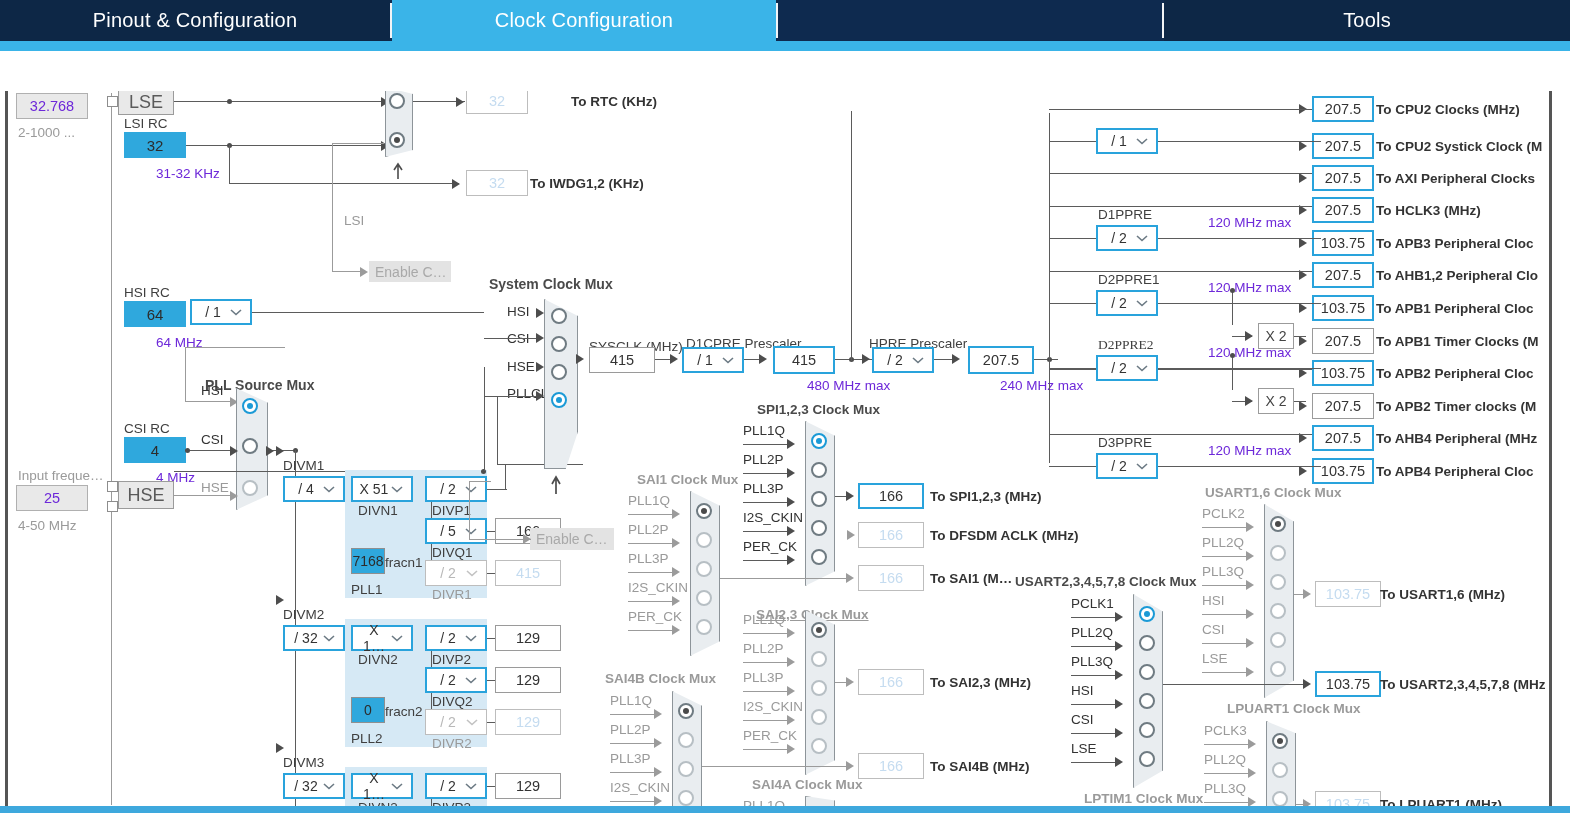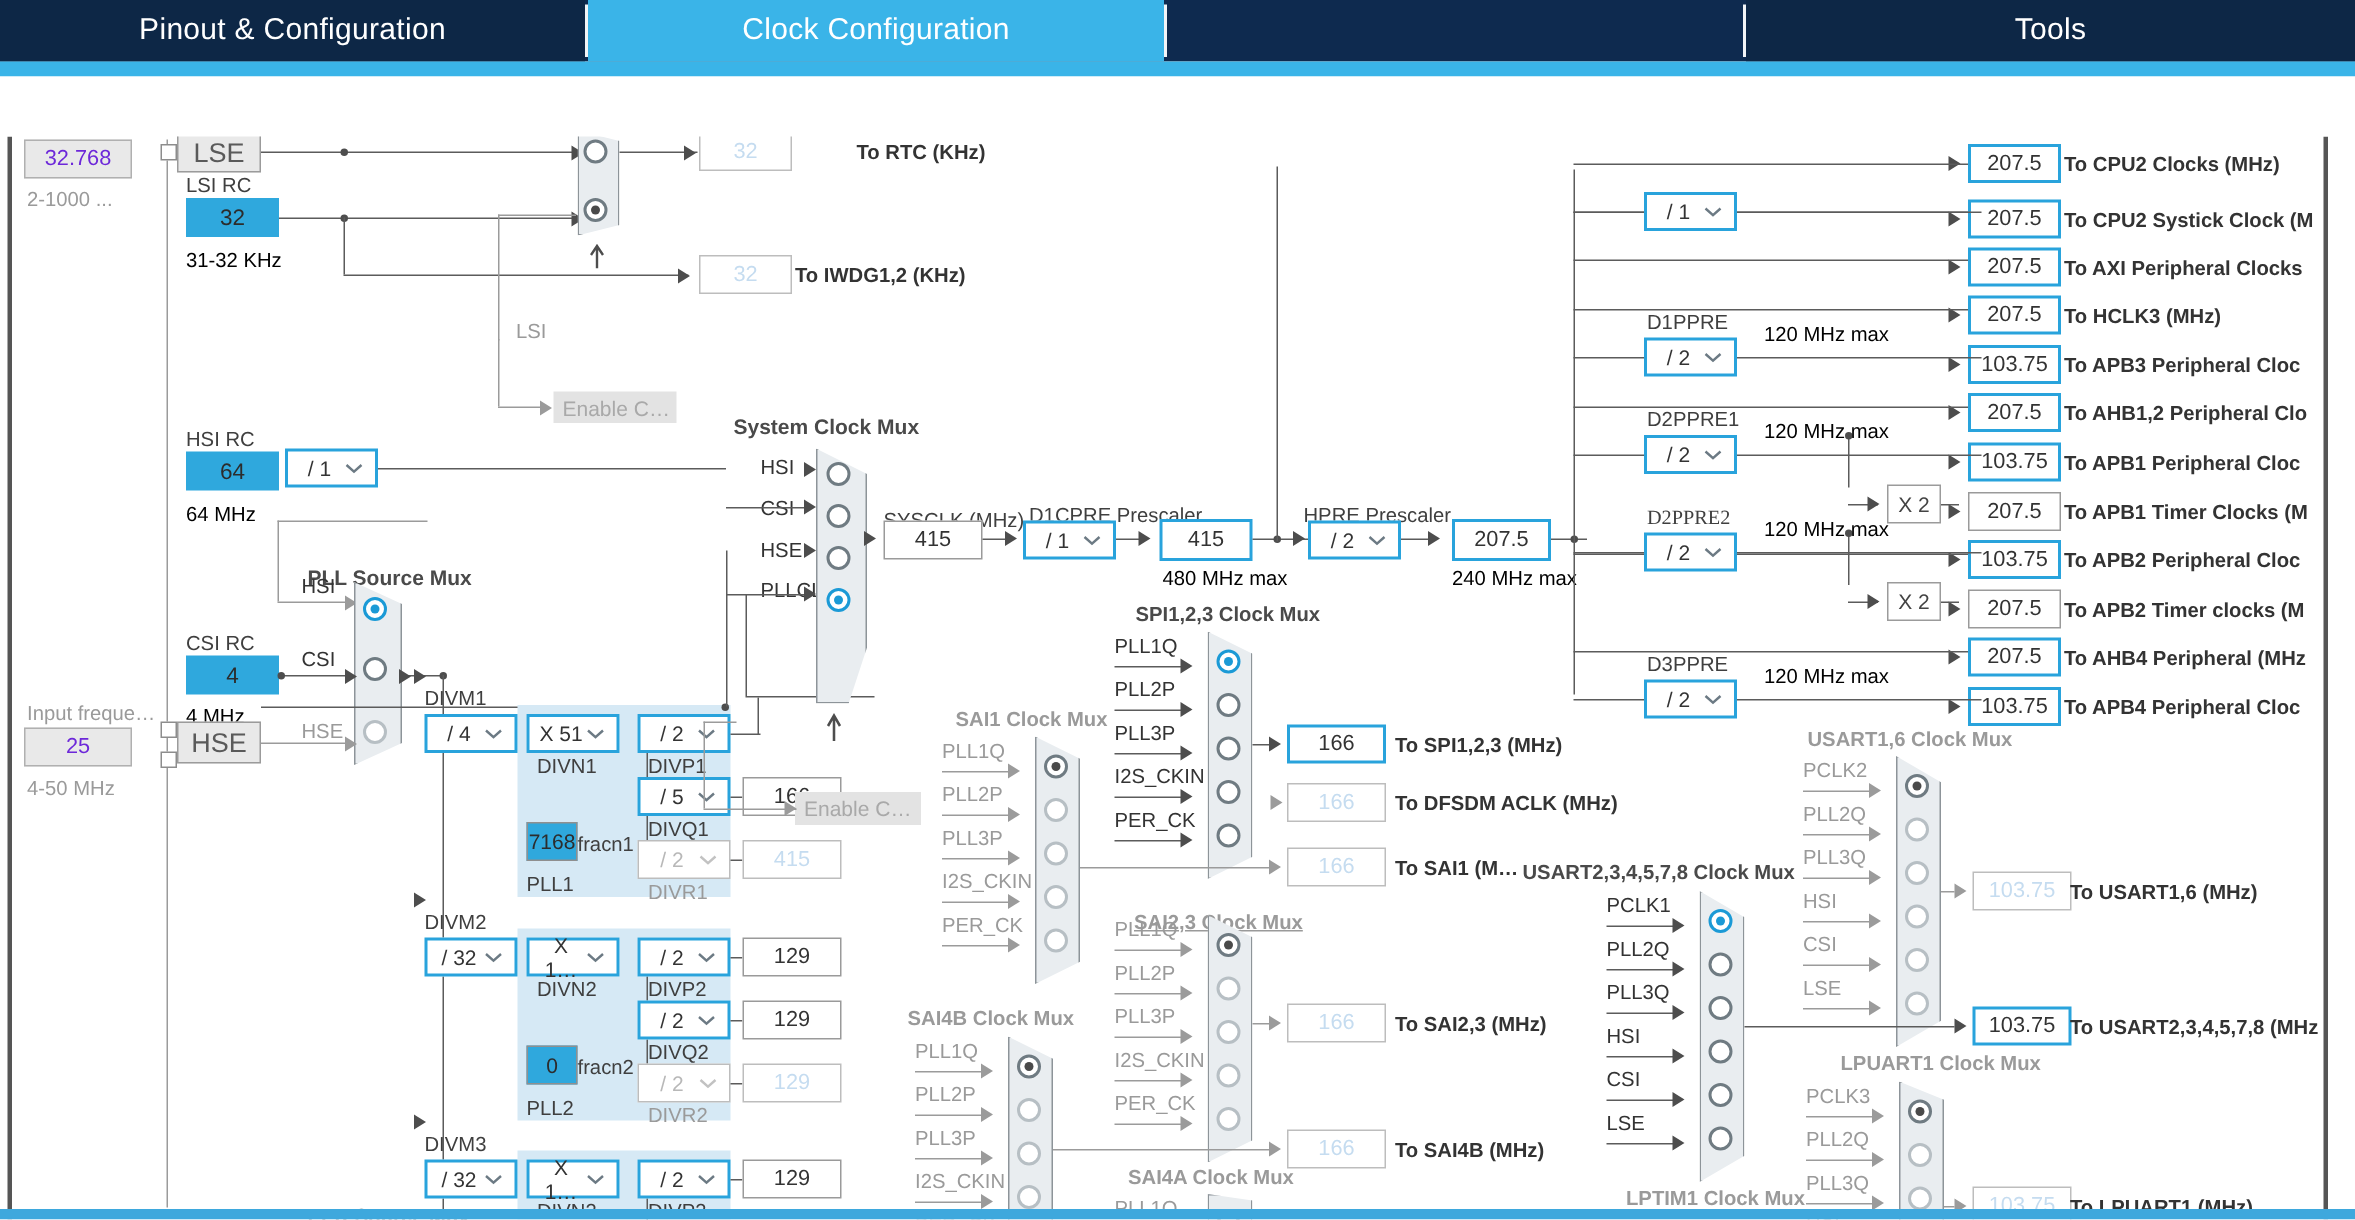--- a/index.html
+++ b/index.html
@@ -28,21 +28,21 @@
   
   #canvas{position:absolute;left:0;top:91px;width:1570px;height:722px;
           background:#fff;overflow:hidden;}
   #leftrule{position:absolute;left:5px;top:0px;width:3px;height:722px;background:#555;}
   #leftrule2{position:absolute;left:1549px;top:0;width:3px;height:722px;background:#555;}
 
   
   .lbl{position:absolute;font-size:13.5px;color:#3f3f3f;white-space:nowrap;}
   .lbl.b{font-weight:bold;color:#4a4a4a;}
   .lbl.dim{color:#9a9a9a;}
-  .lbl.blue{color:#000000;}
+  .lbl.blue{color:#6d28d9;margin-left:32px;}
   .lbl.dark{color:#333;}
 
   
   .vbox{position:absolute;border:2px solid #29a3dc;background:#fff;
         display:flex;align-items:center;justify-content:center;
         font-size:14.5px;color:#333;box-sizing:border-box;}
   .vbox.off{border:1px solid #bdbdbd;color:#c5dcf0;}
   .vbox.plain{border:1px solid #9a9a9a;color:#333;}
   .vbox.gray{border:1px solid #b0b0b0;background:#e9e9e9;color:#6d28d9;}
 

